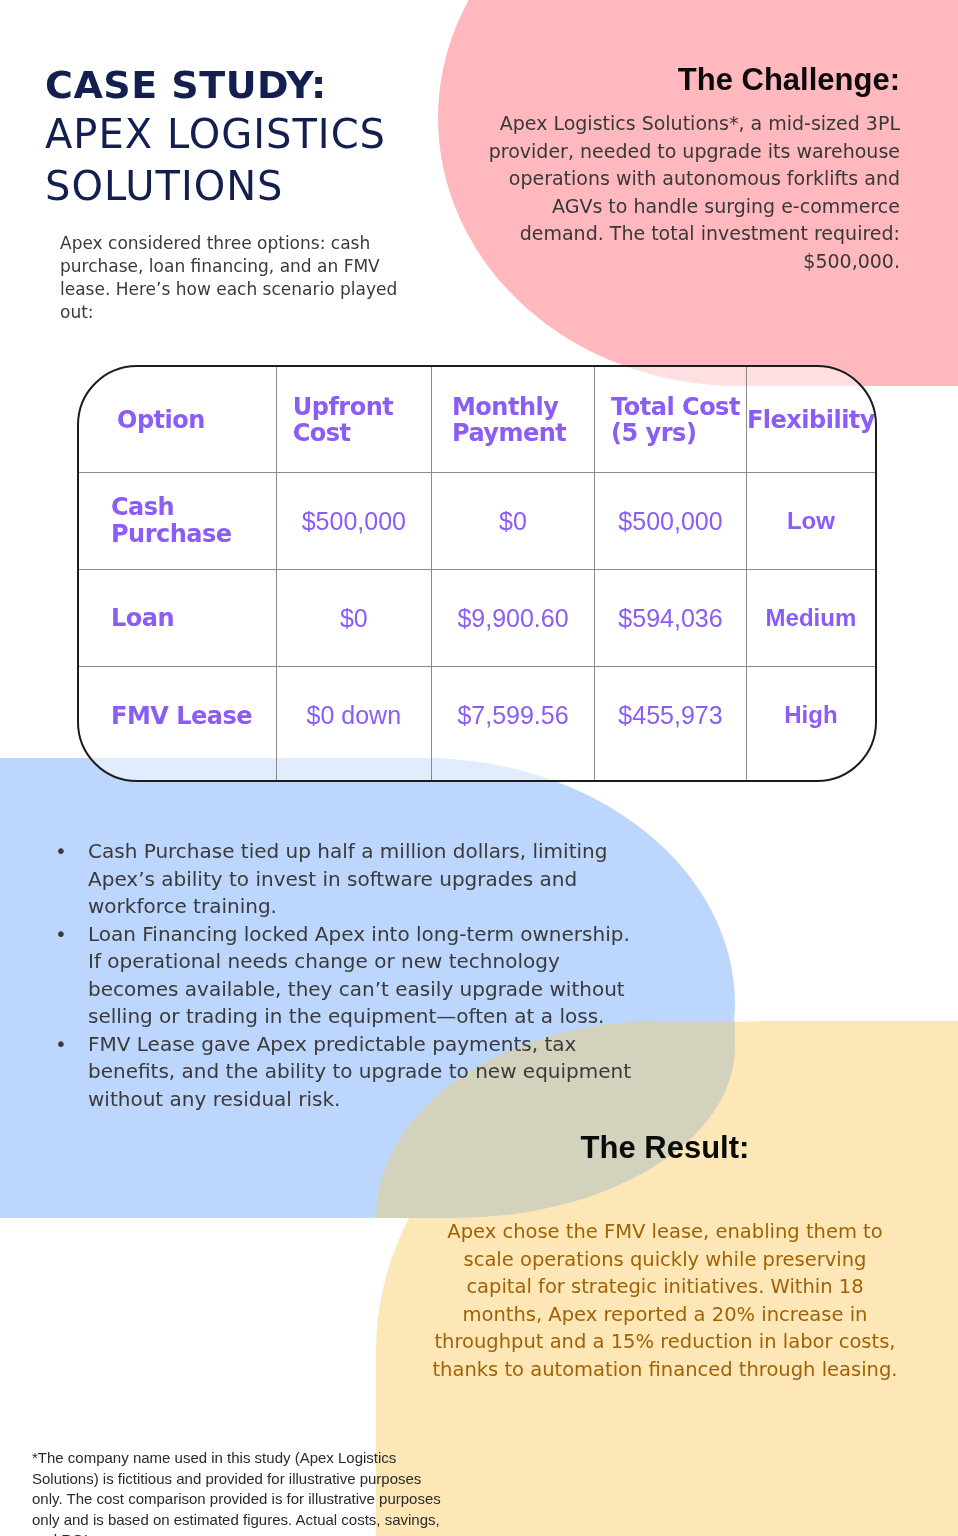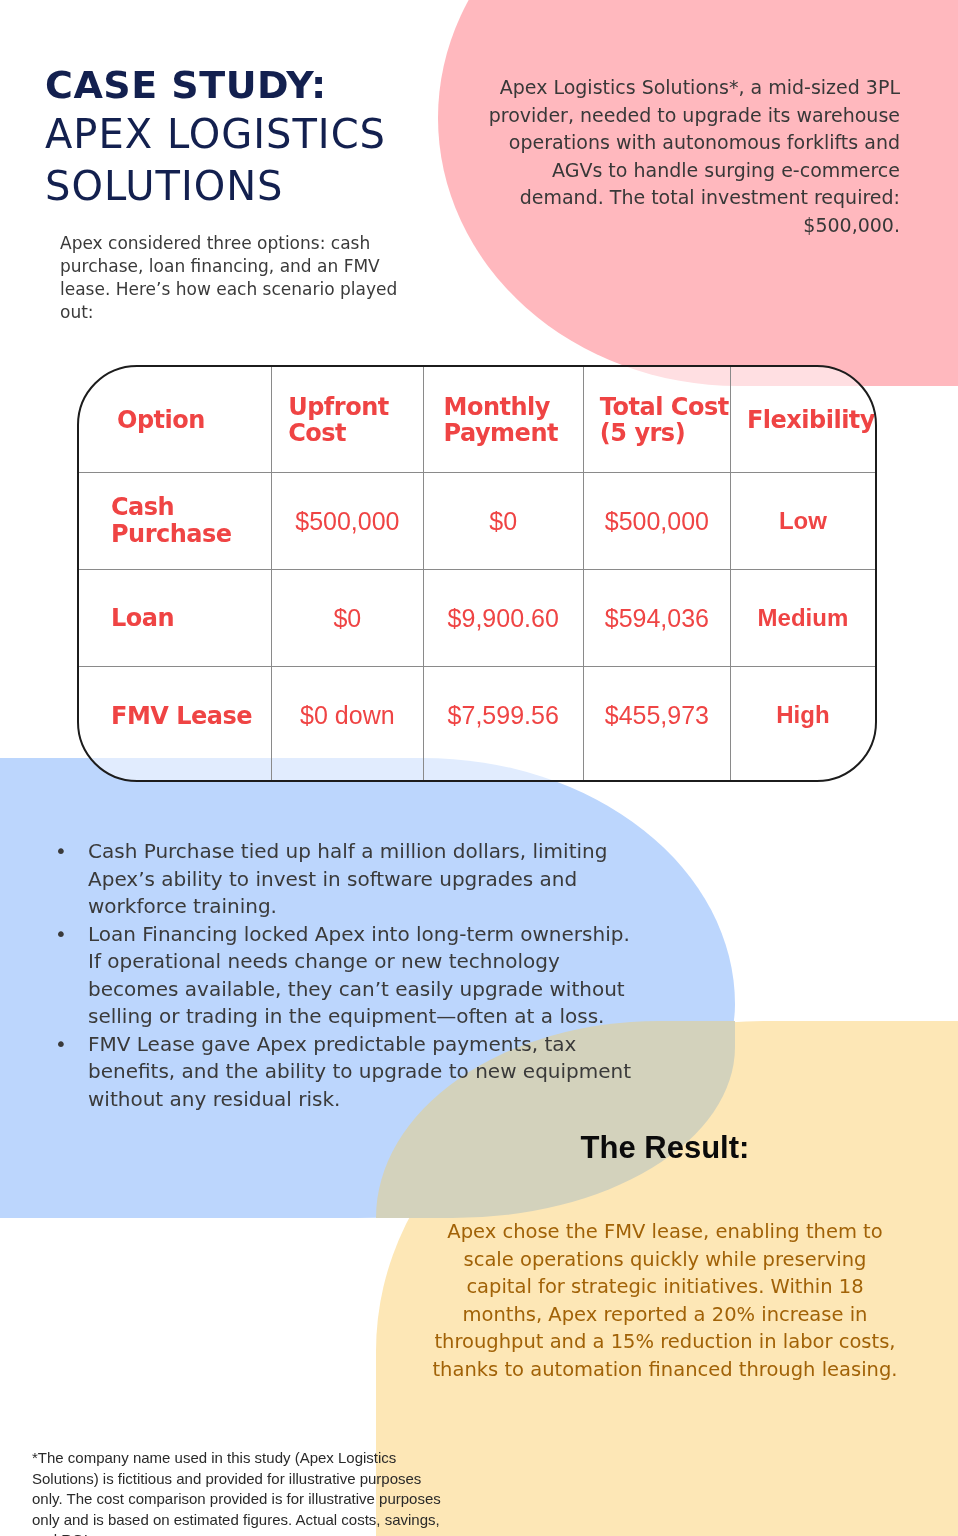--- a/index.html
+++ b/index.html
@@ -13,27 +13,27 @@
   .title-bold { font-family:"DejaVu Sans", sans-serif; font-weight:bold; font-size:38px; letter-spacing:0.5px; line-height:46px; }
   .title-light { font-family:"DejaVu Sans", sans-serif; font-weight:normal; font-size:40px; line-height:52px; letter-spacing:1px; }
   .intro { position:absolute; left:60px; top:232px; width:360px; font-family:"DejaVu Sans", sans-serif; font-size:17px; line-height:23px; color:#3a3a3a; }
 
   .challenge { position:absolute; right:58px; top:62px; width:420px; text-align:right; }
   .h2 { font-family:"Liberation Sans", sans-serif; font-weight:bold; font-size:31px; color:#0b0b0b; margin:0; }
   .challenge p { font-family:"DejaVu Sans", sans-serif; font-size:19px; line-height:27.5px; color:#383838; margin:12px 0 0 0; }
 
   .table-wrap { position:absolute; left:77px; top:365px; width:800px; height:417px; border:2px solid #1c1c1c; border-radius:60px; overflow:hidden; background:rgba(255,255,255,0.55); box-sizing:border-box; }
   table { border-collapse:collapse; width:100%; height:100%; }
-  td, th { border:1px solid #8a8a8a; text-align:center; color:#ef4444; padding:0; }
+  td, th { border:1px solid #8a8a8a; text-align:center; color:#8b5cf6; padding:0; }
   tr:first-child th { border-top:none; }
   tr:last-child td { border-bottom:none; }
   th:first-child, td:first-child { border-left:none; }
   th:last-child, td:last-child { border-right:none; }
   th { font-family:"DejaVu Sans", sans-serif; font-weight:bold; font-size:24px; line-height:26px; text-align:left; padding-left:16px; letter-spacing:-0.5px; height:105px; }
-  th.center { text-align:right; padding-left:16px; }
+  th.center { text-align:right; padding-left:0; }
   .row-label { font-family:"DejaVu Sans", sans-serif; font-weight:bold; font-size:24px; line-height:27px; text-align:left; padding-left:32px; letter-spacing:-0.5px; }
   td.val { font-family:"Liberation Sans", sans-serif; font-size:25px; }
   td.flex { font-family:"Liberation Sans", sans-serif; font-weight:bold; font-size:24px; }
   .row-cash, .row-loan { height:97px; }
   .row-fmv { height:117px; }
   .row-fmv td { vertical-align:top; padding-top:34px; }
   .row-fmv .row-label { padding-top:36px; }
 
   .outcome { position:absolute; left:55px; top:820px; width:590px; }
   .outcome ul { list-style:none; margin:18px 0 0 0; padding:0; }
@@ -54,20 +54,21 @@
 <div class="overlap"></div>
 
 <div class="title-block">
   <div class="title-bold">CASE STUDY:</div>
   <div class="title-light">APEX LOGISTICS</div>
   <div class="title-light">SOLUTIONS</div>
 </div>
 <div class="intro">Apex considered three options: cash purchase, loan financing, and an FMV lease. Here’s how each scenario played out:</div>
 
 <div class="challenge">
+  <h2 class="h2">The Challenge:</h2>
   <p>Apex Logistics Solutions*, a mid-sized 3PL provider, needed to upgrade its warehouse operations with autonomous forklifts and AGVs to handle surging e-commerce demand. The total investment required: $500,000.</p>
 </div>
 
 <div class="table-wrap">
   <table>
     <tbody>
         <tr>
       <th style="width:176px;padding-left:38px;">Option</th>
       <th style="width:153px;">Upfront Cost</th>
       <th style="width:153px;padding-left:20px;">Monthly Payment</th>

